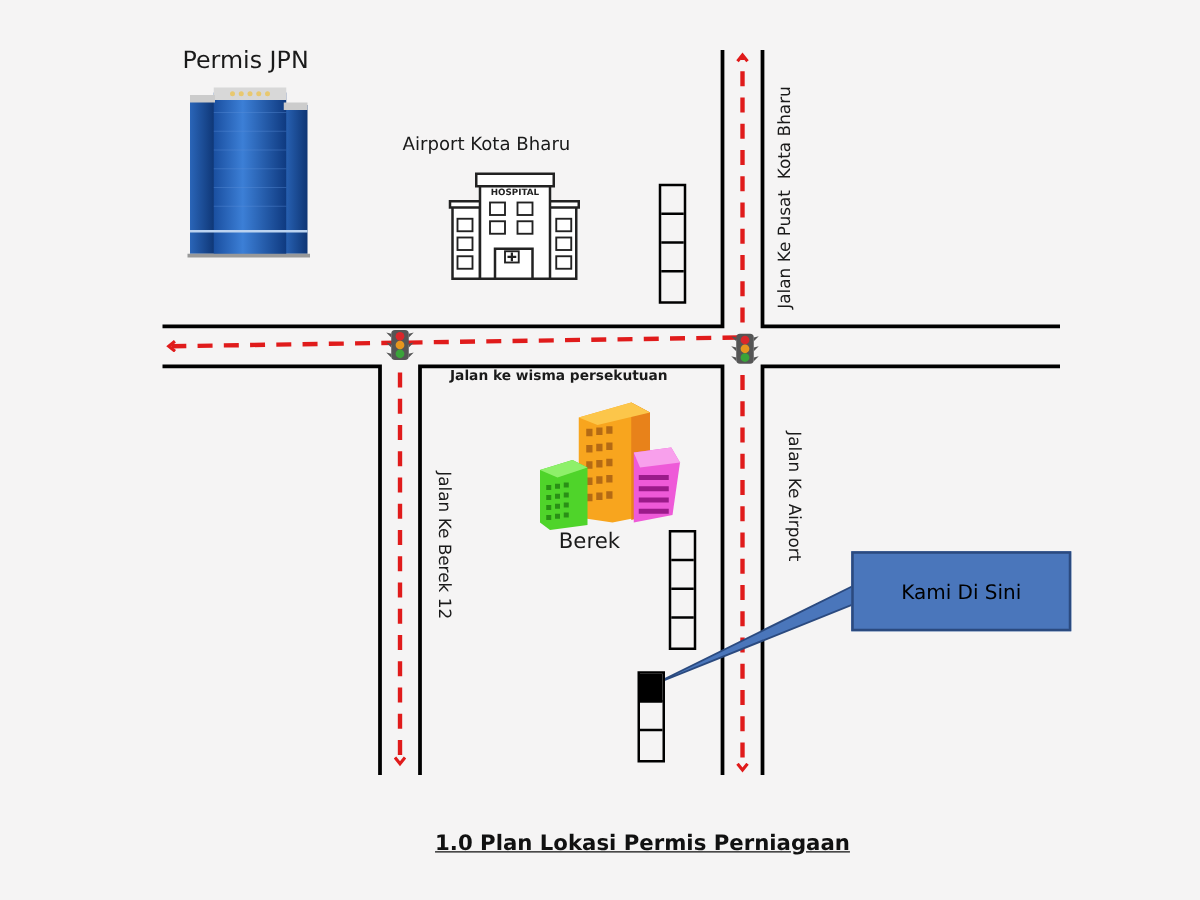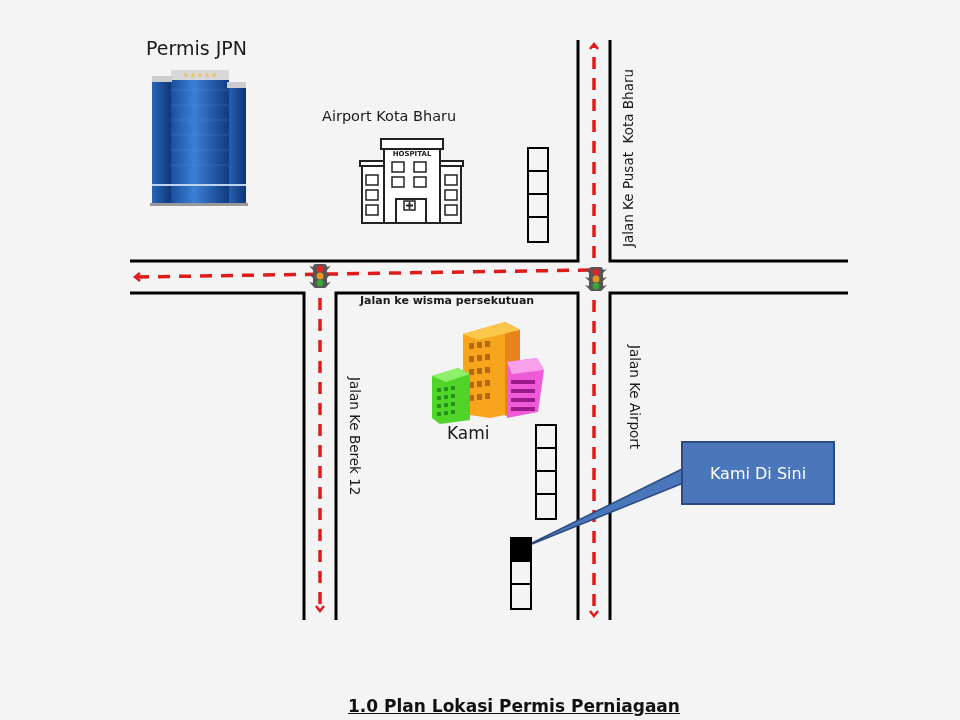--- a/index.html
+++ b/index.html
@@ -7,22 +7,22 @@
   svg.map { position:absolute; left:0; top:0; }
   .label { position:absolute; white-space:nowrap; color:#1a1a1a; }
   .title-wisma { left:146px; top:37px; font-size:19px; }
   .title-hospital { left:322px; top:108px; font-size:14.5px; }
   .road-h-label { left:360px; top:294px; font-size:11px; font-weight:bold; }
   .vert { transform-origin:0 0; font-size:13.5px; }
   .lbl-pusat { left:620px; top:247px; transform:rotate(-90deg); }
   .lbl-airport { left:643px; top:345px; transform:rotate(90deg); }
   .lbl-berek { left:363px; top:377px; transform:rotate(90deg); }
   .hotel-label { left:447px; top:423px; font-size:17px; }
-  .callout-box { position:absolute; left:681px; top:441px; width:154px; height:64px; background:#4a76bb; border:2px solid #2b4a7f; box-sizing:border-box; display:flex; align-items:center; justify-content:center; color:#ffffff; font-size:16px; }
-  .footer-title { position:absolute; left:0; width:960px; top:696px; text-align:center; font-size:17px; font-weight:bold; text-decoration:underline; padding-left:68px; box-sizing:border-box; }
+  .callout-box { position:absolute; left:681px; top:441px; width:176px; height:64px; background:#4a76bb; border:2px solid #2b4a7f; box-sizing:border-box; display:flex; align-items:center; justify-content:center; color:#000000; font-size:16px; }
+  .footer-title { position:absolute; left:0; width:960px; top:665px; text-align:center; font-size:17px; font-weight:bold; text-decoration:underline; padding-left:68px; box-sizing:border-box; }
   .lot { position:absolute; width:22px; border:2.5px solid #000; box-sizing:border-box; background:#f5f4f4; }
   .lot .cell { height:23px; border-bottom:2.5px solid #000; box-sizing:border-box; }
   .lot .cell:last-child { border-bottom:none; }
   .lot .cell.filled { background:#000; }
 </style>
 </head>
 <body>
 
 <svg class="map" width="960" height="720">
   <defs>
@@ -174,21 +174,21 @@
 
   <polygon points="522,548 686,482 688,466" fill="#4a76bb" stroke="#2b4a7f" stroke-width="1.5"></polygon>
 </svg>
 
 <div class="label title-wisma">Permis JPN</div>
 <div class="label title-hospital">Airport Kota Bharu</div>
 <div class="label road-h-label">Jalan ke wisma persekutuan</div>
 <div class="label vert lbl-pusat" style="white-space:pre;">Jalan Ke Pusat  Kota Bharu</div>
 <div class="label vert lbl-airport">Jalan Ke Airport</div>
 <div class="label vert lbl-berek">Jalan Ke Berek 12</div>
-<div class="label hotel-label">Kami</div>
+<div class="label hotel-label">Berek</div>
 
 <div class="lot" style="left:527px; top:147px;">
   <div class="cell"></div>
   <div class="cell"></div>
   <div class="cell"></div>
   <div class="cell"></div>
 </div>
 <div class="lot" style="left:535px; top:424px;">
   <div class="cell"></div>
   <div class="cell"></div>

